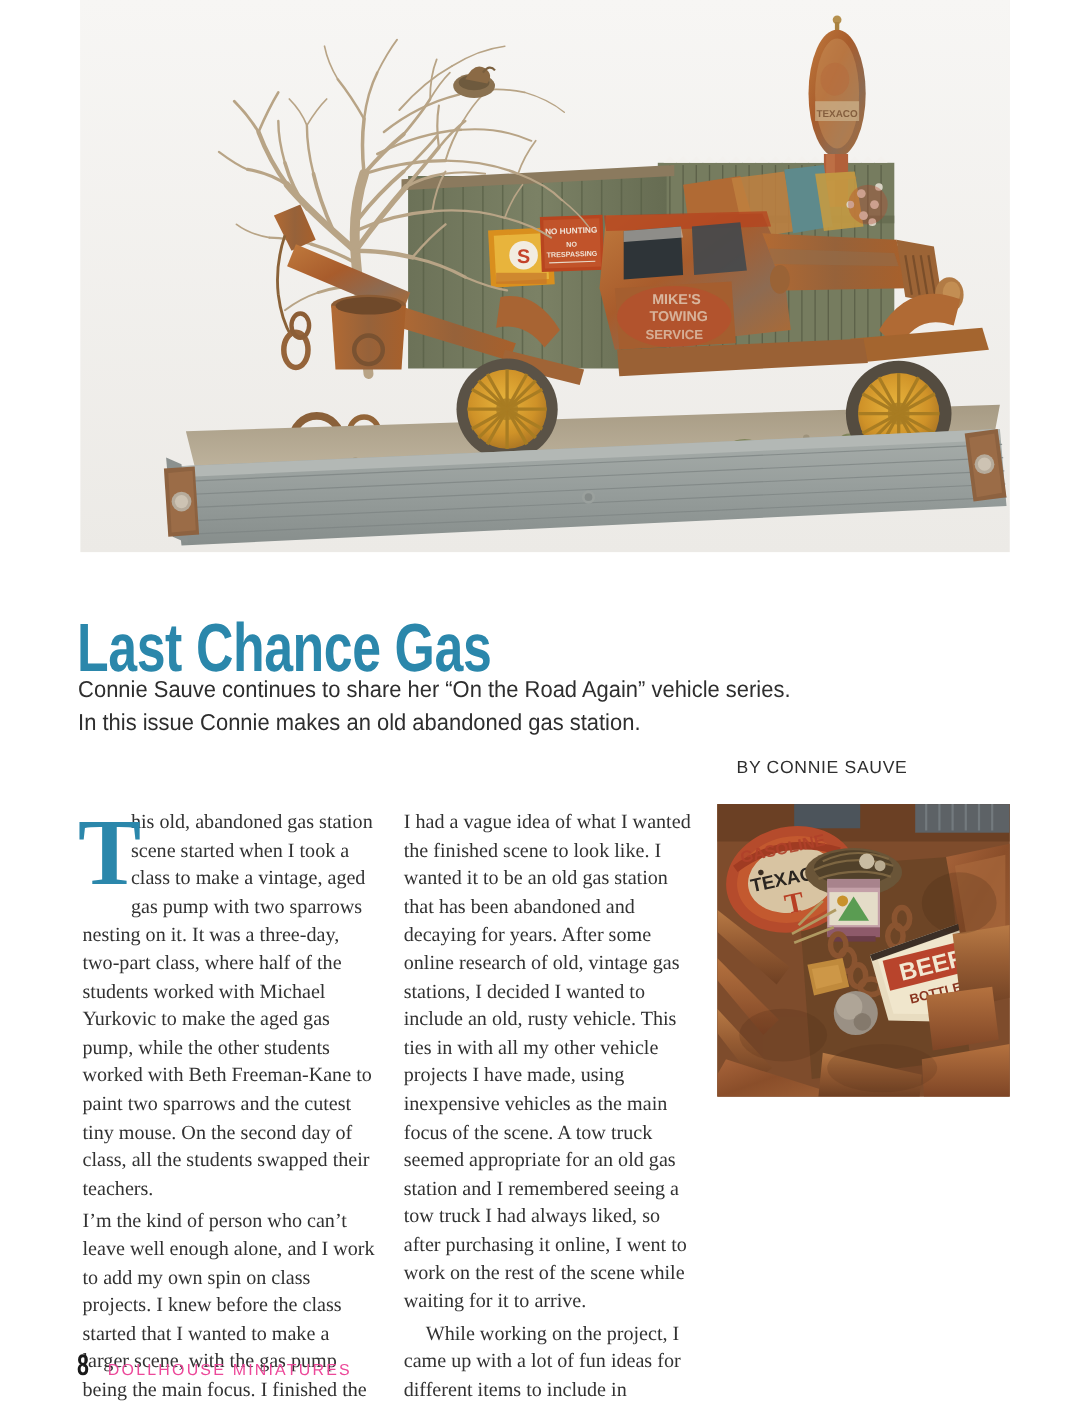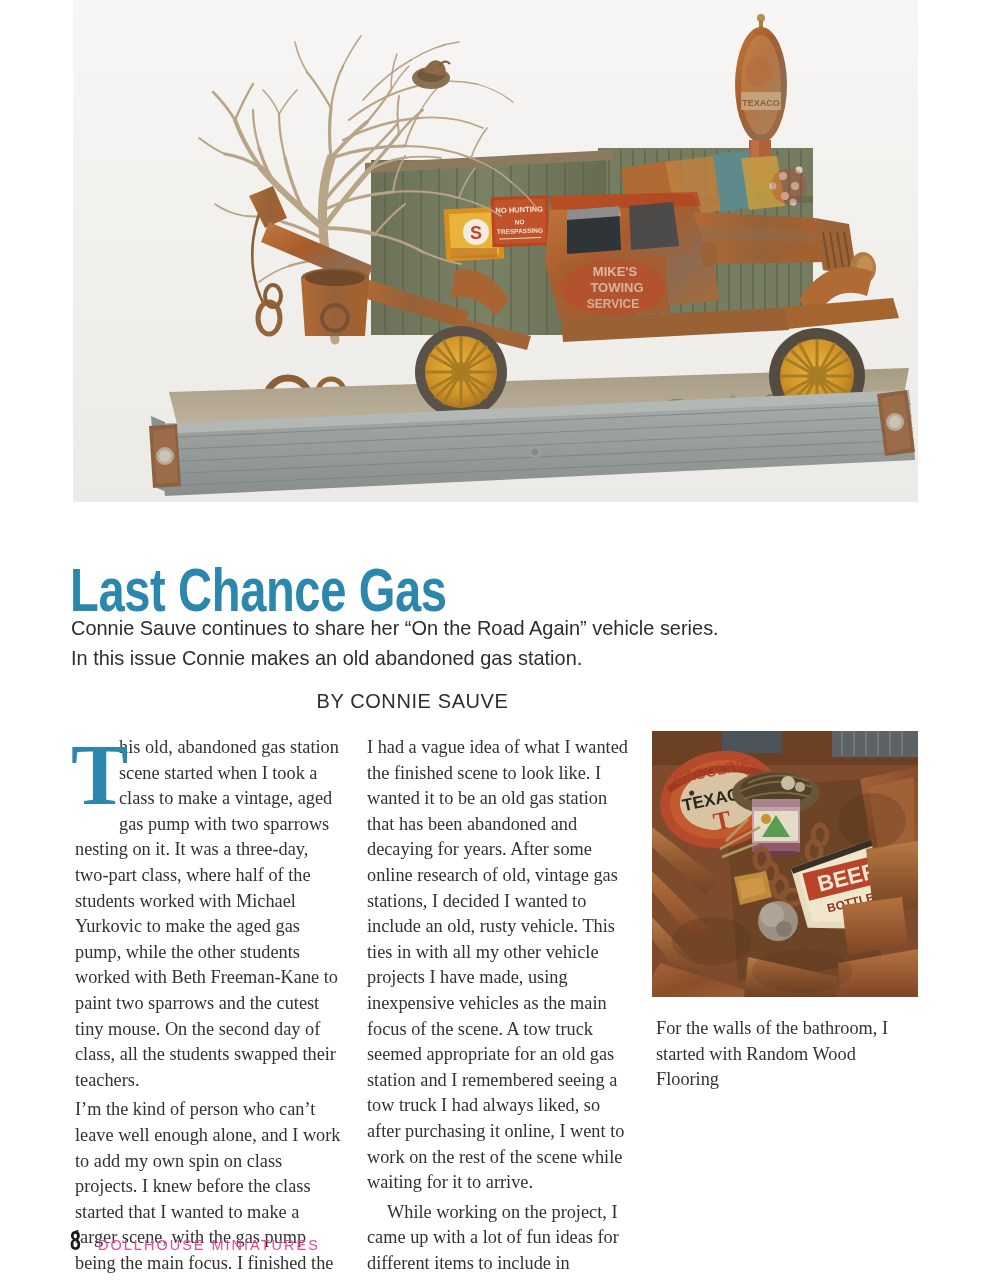--- a/index.html
+++ b/index.html
@@ -57,23 +57,23 @@
     transform-origin: left top;
   }
   .deck div { white-space: nowrap; }
 
   
   .byline {
     position: absolute;
     left: 0px;
     top: 690px;
     width: 825px;
-    text-align: center;
+    text-align: right;
     font-family: "Liberation Sans", sans-serif;
-    font-size: 20px;
+    font-size: 16px;
     letter-spacing: 0.6px;
     color: #2e2e2e;
   }
 
   
   .col {
     position: absolute;
     top: 731px;
     width: 277px;
     font-family: "Liberation Serif", serif;
@@ -673,19 +673,18 @@
 
     <g opacity="0.2">
       <ellipse cx="60" cy="210" rx="40" ry="24" fill="#4a2a16"></ellipse>
       <ellipse cx="220" cy="90" rx="34" ry="28" fill="#3e2312"></ellipse>
       <ellipse cx="150" cy="240" rx="50" ry="22" fill="#53301a"></ellipse>
     </g>
   </svg>
 </div>
 
 <div class="col" id="col3">
-  <p>For the walls of the bathroom, I started with Random Wood Flooring</p>
 </div>
 
 <div class="footer">
   <span class="folio">8</span>
   <span class="magname">DOLLHOUSE MINIATURES</span>
 </div>
 
 </body></html>

